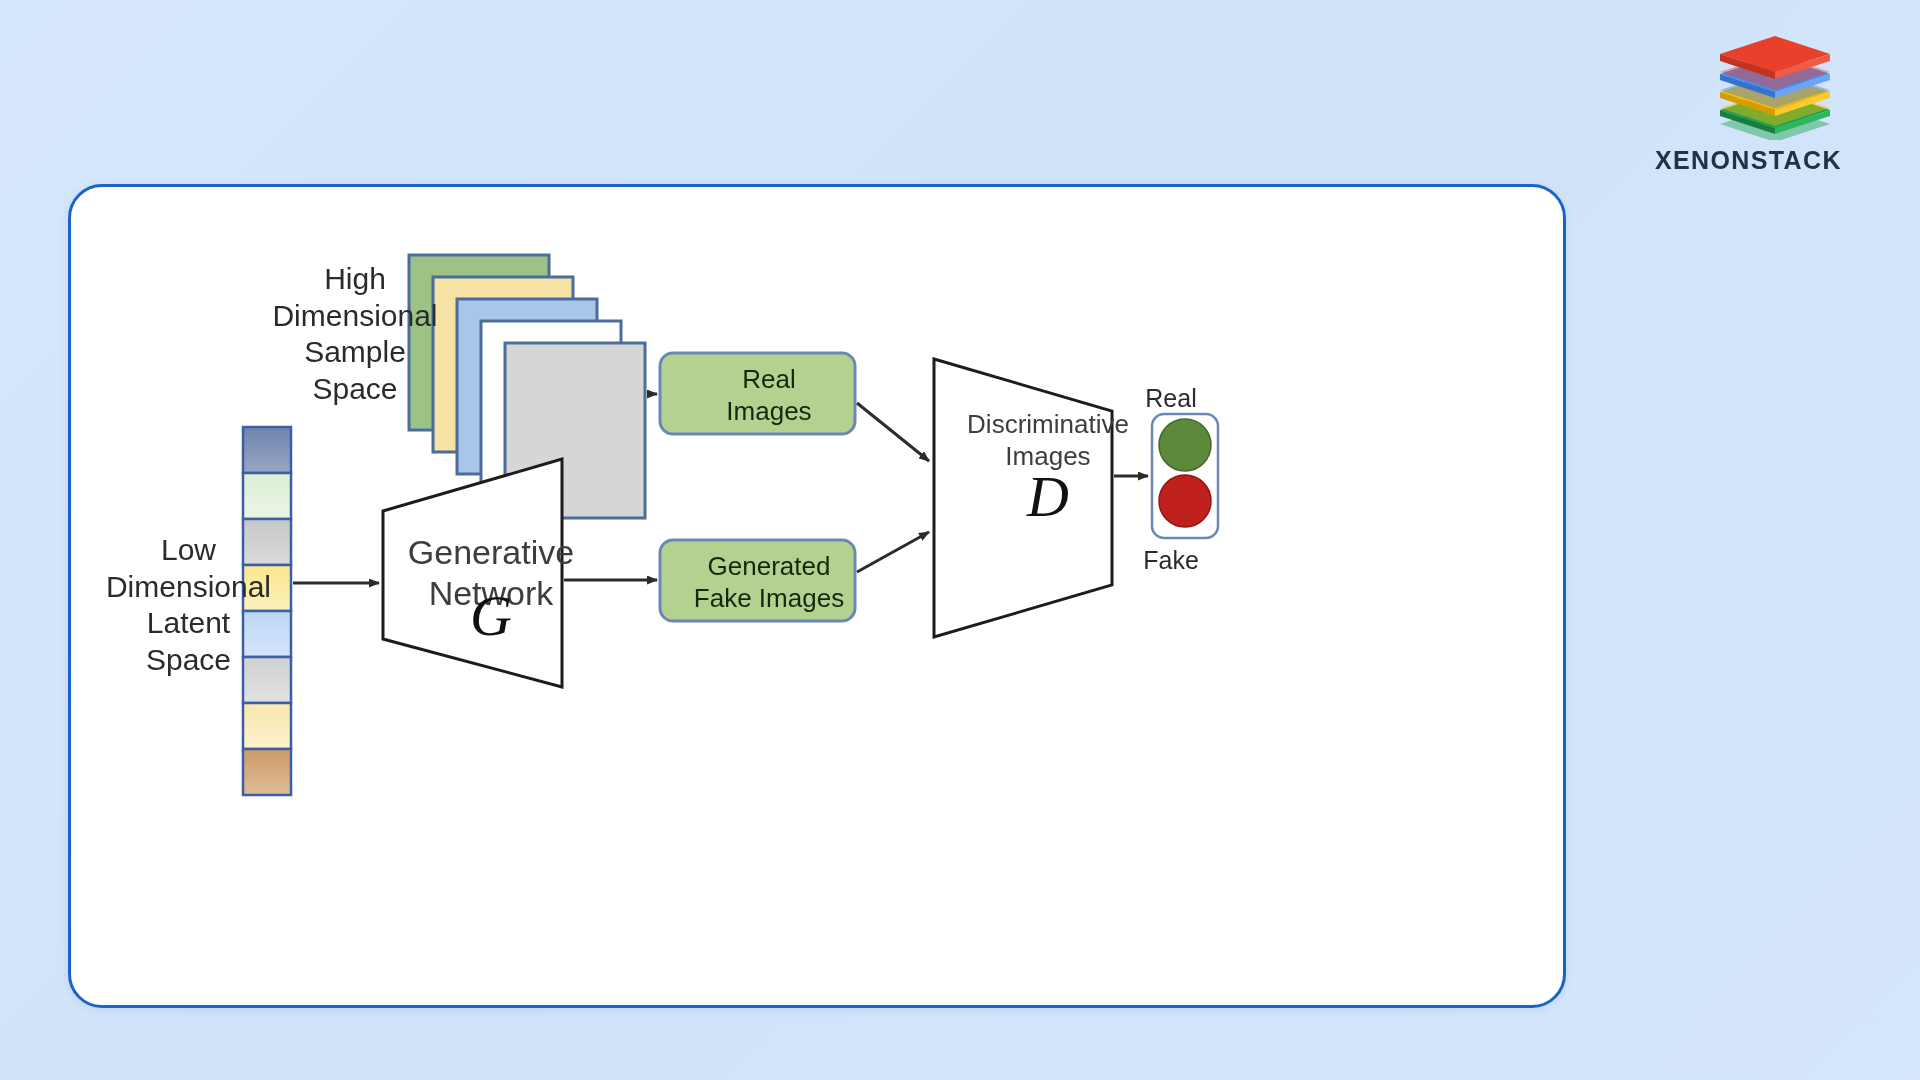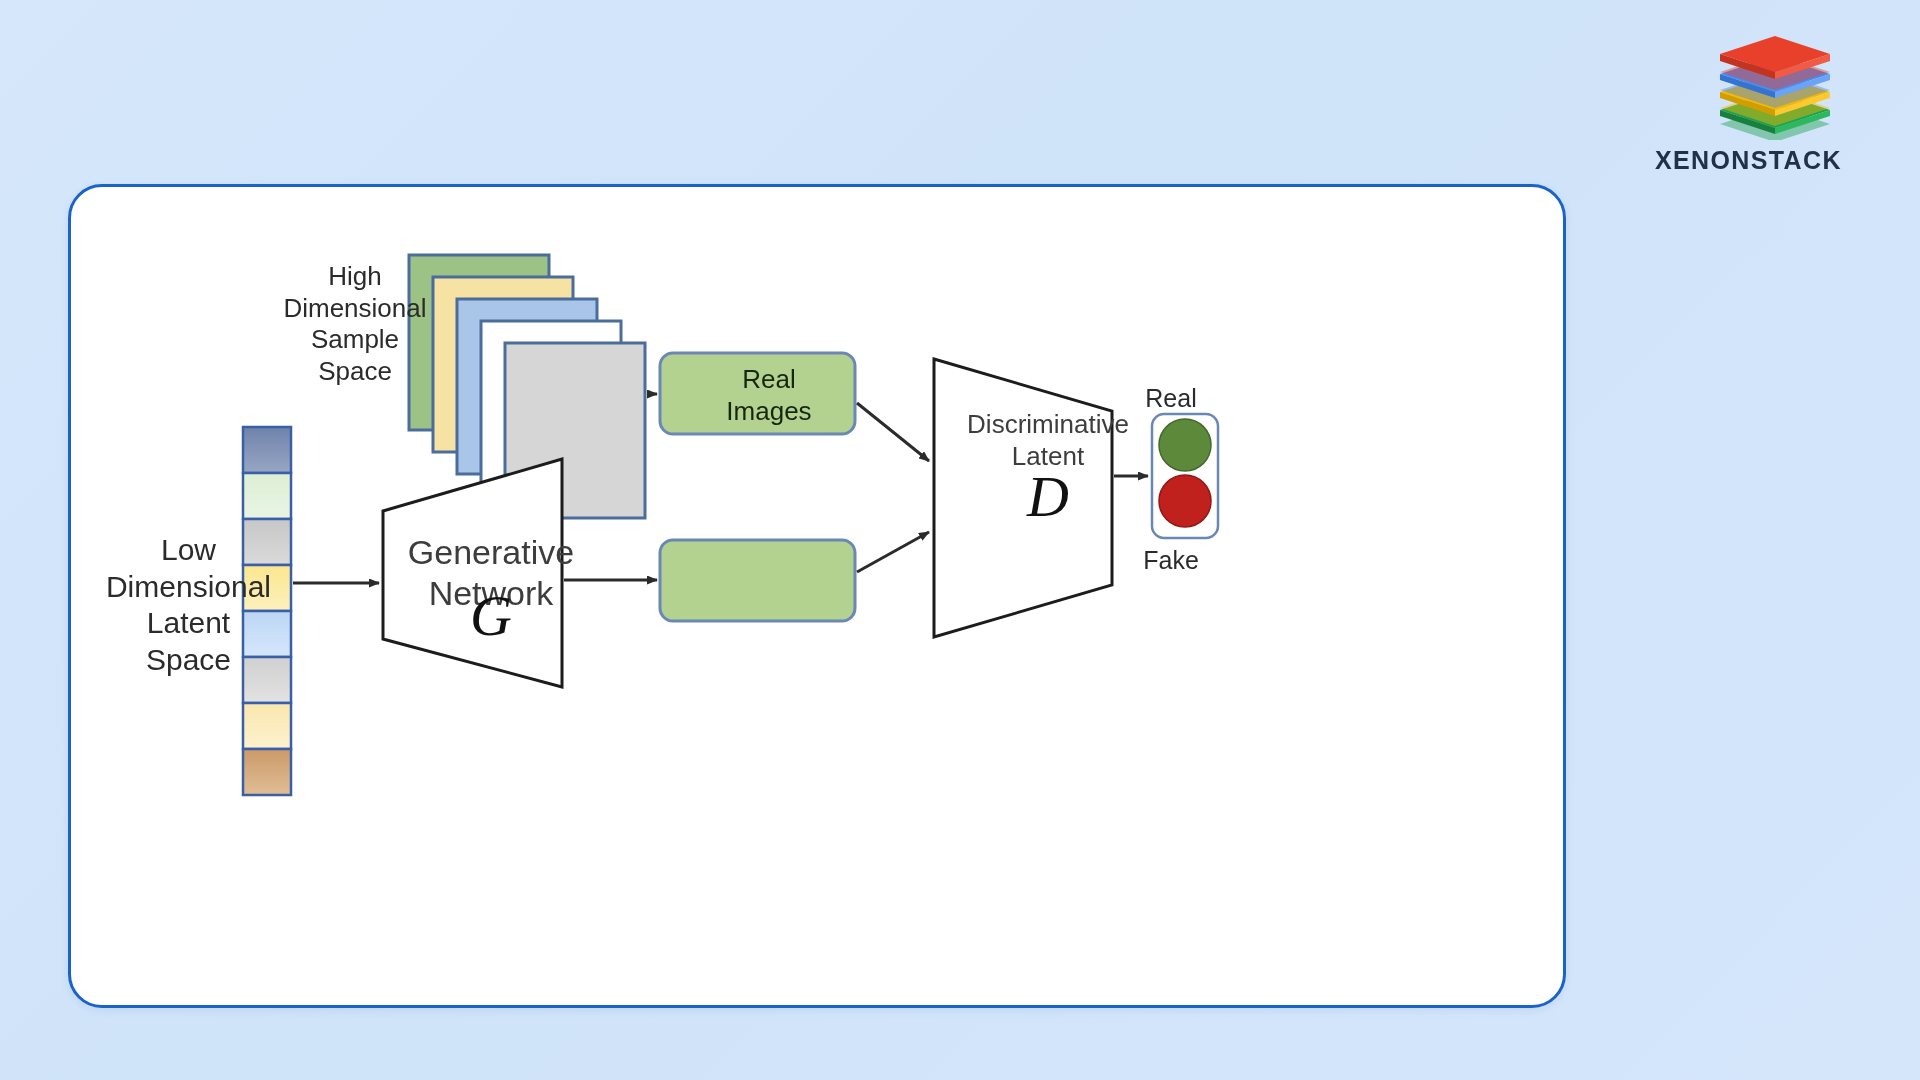--- a/index.html
+++ b/index.html
@@ -68,21 +68,21 @@
   .lbl {
     position: absolute;
     color: #2b2b2b;
     font-family: "Liberation Sans", sans-serif;
     line-height: 1.22;
     text-align: center;
     white-space: pre-line;
     user-select: none;
   }
 
-  #lbl-high   { left: 184px;  top: 74px;  width: 200px; font-size: 26px; }
+  #lbl-high   { left: 184px;  top: 74px;  width: 200px; font-size: 30px; }
   #lbl-low    { left: 10px;   top: 345px; width: 215px; font-size: 30px; }
   #lbl-gen    { left: 320px;  top: 345px; width: 200px; font-size: 34px; color:#3d3d3d;}
   #lbl-disc   { left: 862px;  top: 222px; width: 230px; font-size: 26px; color:#3d3d3d;}
   #lbl-real   { left: 598px;  top: 177px; width: 200px; font-size: 26px; color:#17270f;}
   #lbl-fake   { left: 598px;  top: 364px; width: 200px; font-size: 26px; color:#17270f;}
   #lbl-out-real { left: 1030px; top: 196px; width: 140px; font-size: 25px; }
   #lbl-out-fake { left: 1030px; top: 358px; width: 140px; font-size: 25px; }
 
   .glyph {
     position: absolute;
@@ -246,26 +246,28 @@
       <div class="lbl" id="lbl-low">Low
 Dimensional
 Latent
 Space</div>
 
       <div class="lbl" id="lbl-gen">Generative
 Network</div>
       <div class="glyph" id="glyph-g">G</div>
 
       <div class="lbl" id="lbl-disc">Discriminative
-Latent</div>
+Images</div>
       <div class="glyph" id="glyph-d">D</div>
 
       <div class="lbl" id="lbl-real">Real
 Images</div>
 
+      <div class="lbl" id="lbl-fake">Generated
+Fake Images</div>
 
       <div class="lbl" id="lbl-out-real">Real</div>
 
       <div class="lbl" id="lbl-out-fake">Fake</div>
 
     </div>
   </div>
 </div>
 
 </body></html>

